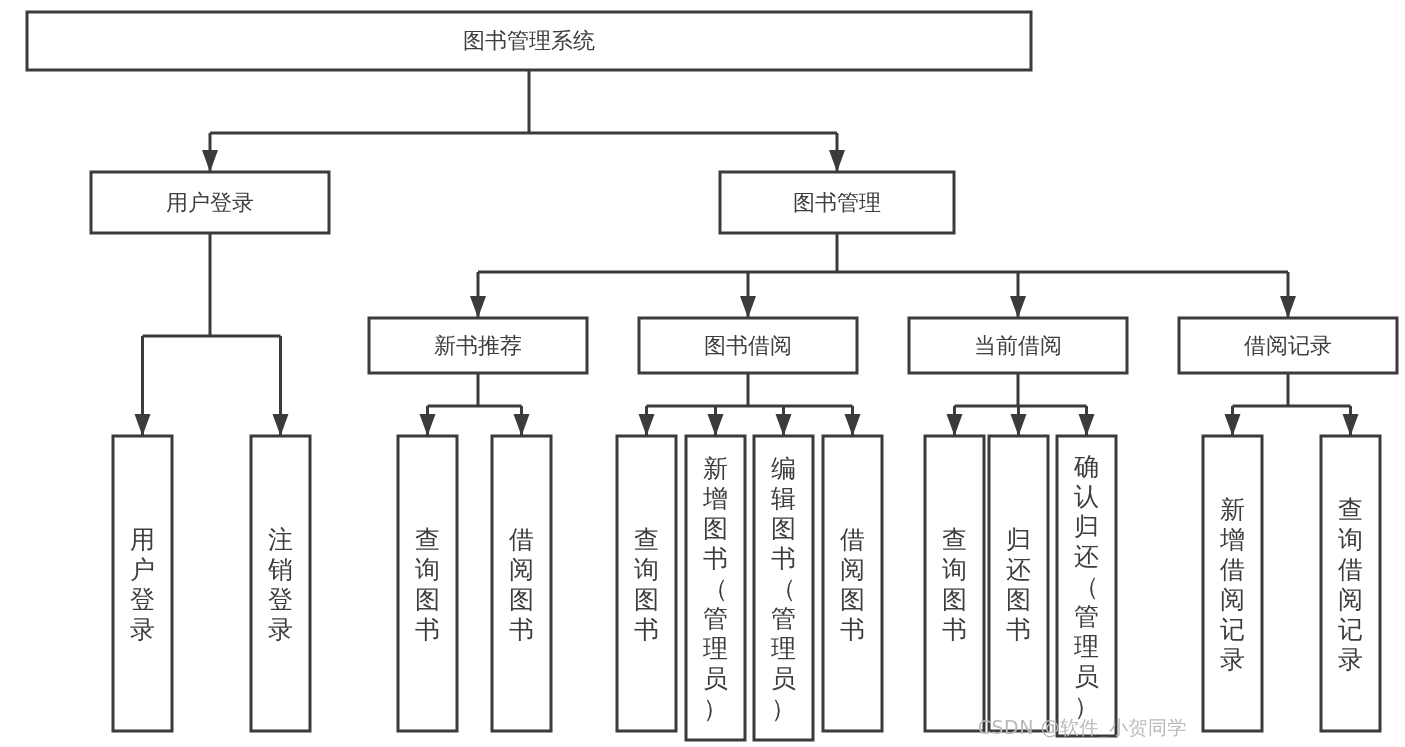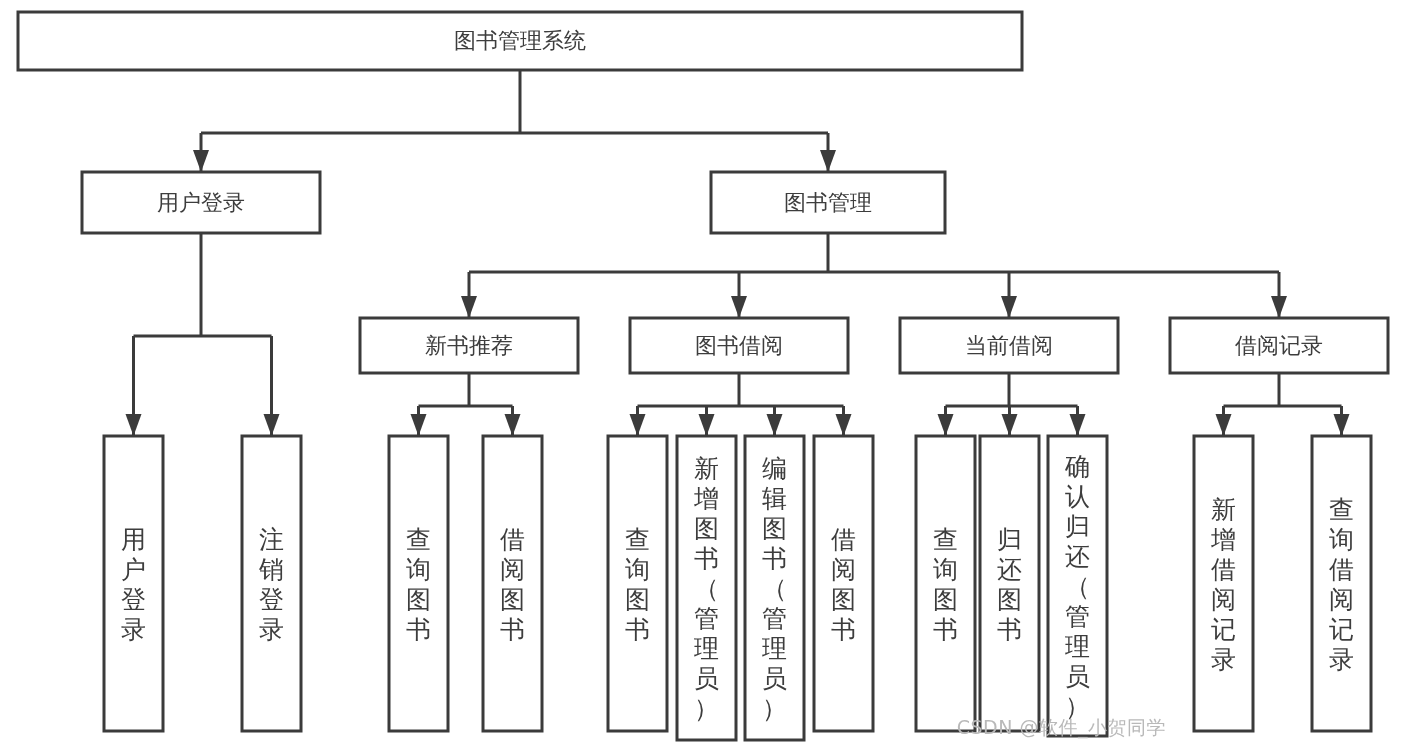--- a/index.html
+++ b/index.html
@@ -1,41 +1,41 @@
 <!DOCTYPE html>
 <html><head>
 <meta charset="utf-8">
 <style>
   html,body{margin:0;padding:0;background:#ffffff;}
   body{
     width:1405px;height:747px;
     font-family:"DejaVu Sans","Liberation Sans",sans-serif;
     overflow:hidden;position:relative;
   }
-  #diagram-root{position:absolute;left:0;top:0;width:1190px;height:747px;}
+  #diagram-root{position:absolute;left:0;top:0;width:1190px;height:747px;padding-left:9px;}
   svg.flow{display:block;width:1405px;height:747px;}
   .box-rect{fill:#ffffff;stroke:#3b3b3b;stroke-width:3;}
   .edge-line{stroke:#3b3b3b;stroke-width:3;fill:none;stroke-linecap:butt;}
   .arrow-head{fill:#3b3b3b;stroke:none;}
   .node-label{
     fill:#3d3d3d;
     font-family:"DejaVu Sans","Liberation Sans",sans-serif;
     font-size:22px;
     text-anchor:middle;
     dominant-baseline:middle;
   }
   .leaf-label{
     fill:#3d3d3d;
     font-family:"DejaVu Sans","Liberation Sans",sans-serif;
     font-size:25px;
     text-anchor:middle;
   }
   .watermark{
     position:absolute;
-    right:24px;bottom:6px;
+    right:12px;bottom:6px;
     color:#b9b9b9;
     font-size:19px;
     font-family:"DejaVu Sans","Liberation Sans",sans-serif;
     letter-spacing:0.5px;
     white-space:nowrap;
     pointer-events:none;
   }
 </style>
 </head>
 <body>

